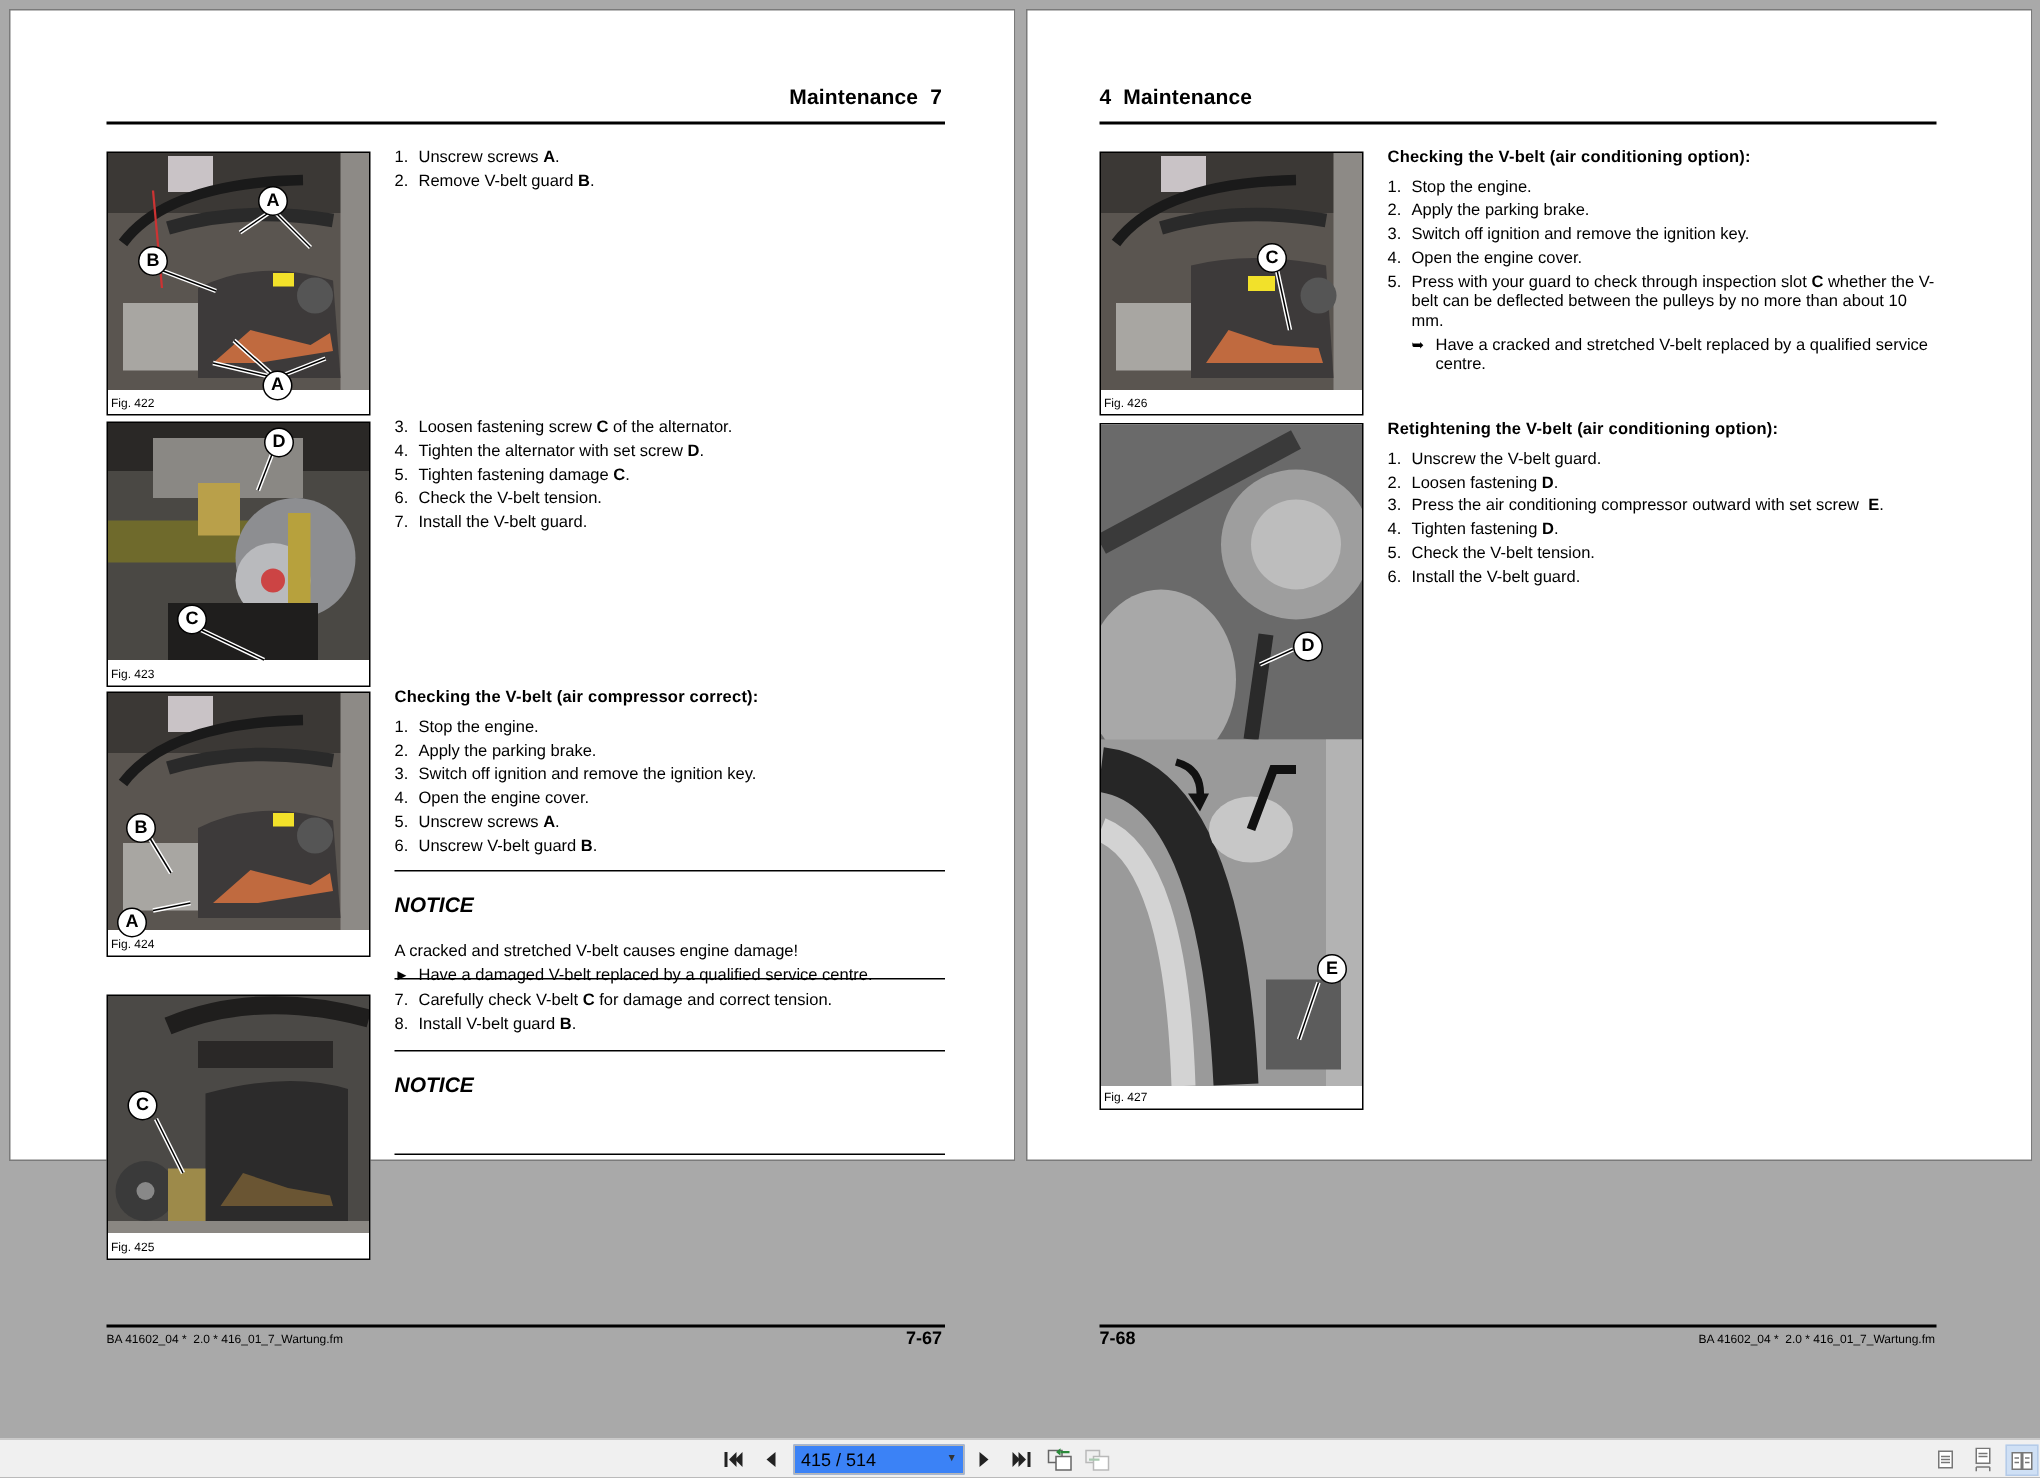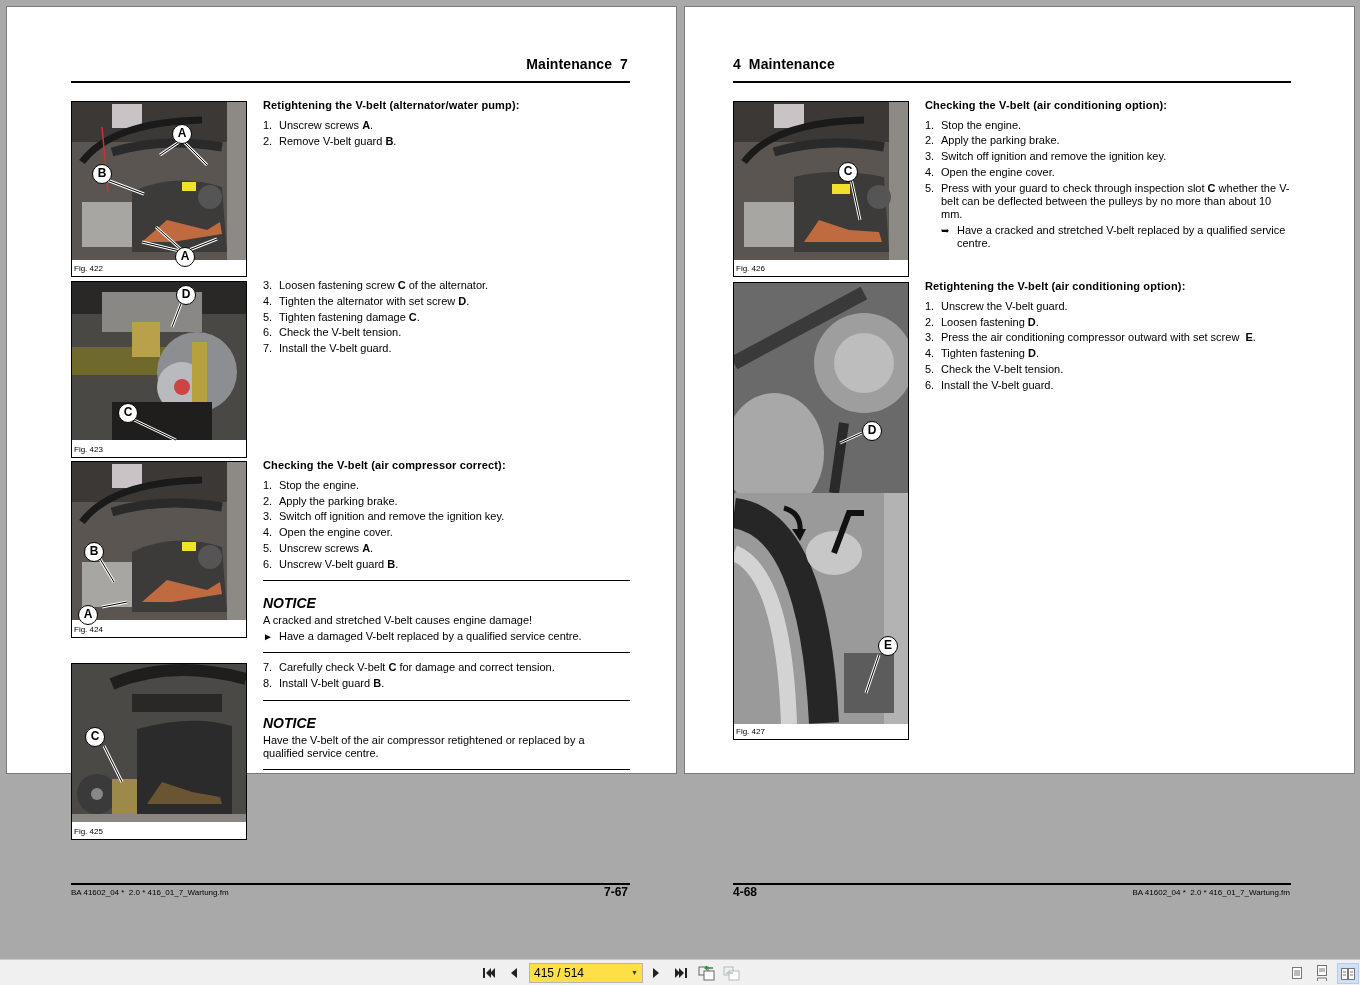--- a/index.html
+++ b/index.html
@@ -32,21 +32,21 @@
   .sub { display: flex; padding-left: 16px; }
   .sub .arrow { width: 16px; flex: none; font-size: 10px; }
   .rule { position: absolute; height: 1px; background: #000; }
   .notice-title { font-size: 14px; font-weight: bold; font-style: italic; line-height: 18px; }
   .notice-body { font-size: 11px; line-height: 13px; }
   .tri { display: inline-block; width: 16px; font-size: 10px; }
 
   
   .toolbar { position: absolute; left: 0; top: 959px; width: 1360px; height: 26px; background: #f0f0f0; border-top: 1px solid #c8c8c8; }
   .tb-btn { position: absolute; top: 4px; width: 18px; height: 18px; display: flex; align-items: center; justify-content: center; }
-  .page-select { position: absolute; left: 529px; top: 3px; width: 114px; height: 20px; background: #fde047; border: 1px solid #b5b5b5; font-size: 12px; line-height: 18px; padding-left: 4px; }
+  .page-select { position: absolute; left: 529px; top: 3px; width: 114px; height: 20px; background: #3b82f6; border: 1px solid #b5b5b5; font-size: 12px; line-height: 18px; padding-left: 4px; }
   .page-select .dd { position: absolute; right: 4px; top: 0; font-size: 7px; color: #333; }
   .view-btn.active { background: #cfe0f5; border: 1px solid #b5cbe8; }
 </style>
 </head>
 <body>
 
 <div class="viewer">
 
   <div class="page left">
     <div class="hdr-title" style="right:48px;">Maintenance  7</div>
@@ -158,21 +158,20 @@
       </div>
       <svg style="position:absolute;left:0;top:0" width="174" height="177">
         <line x1="32" y1="82" x2="50" y2="118" stroke="#fff" stroke-width="3"></line>
           <line x1="32" y1="82" x2="50" y2="118" stroke="#000" stroke-width="1"></line>
       </svg>
       <div class="callout" style="left:13px; top:63px;">C</div>
       <div class="caption">Fig. 425</div>
     </div>
 
     <div class="section" style="left:256px; top:91px; width:368px;">
-      <h3>Retightening the V-belt (alternator/water pump):</h3>
       <ul class="steps">
         <li>
             <span class="n">1.</span>
             <span class="t"><span>Unscrew screws </span><b>A</b><span>.</span></span>
           </li>
         <li>
             <span class="n">2.</span>
             <span class="t"><span>Remove V-belt guard </span><b>B</b><span>.</span></span>
           </li>
       </ul>
@@ -229,42 +228,41 @@
         <li>
             <span class="n">6.</span>
             <span class="t"><span>Unscrew V-belt guard </span><b>B</b><span>.</span></span>
           </li>
       </ul>
     </div>
 
     <div class="rule" style="left:256px; top:573px; width:367px;"></div>
     <div class="section" style="left:256px; top:587px; width:368px;">
       <div class="notice-title">NOTICE</div>
-      <div class="notice-body" style="margin-top:2px;">A cracked and stretched V-belt causes engine damage!</div>
+      <div class="notice-body" style="margin-top:16px;">A cracked and stretched V-belt causes engine damage!</div>
       <div class="notice-body" style="margin-top:3px;"><span class="tri">►</span><span>Have a damaged V-belt replaced by a qualified service centre.</span></div>
     </div>
     <div class="rule" style="left:256px; top:645px; width:367px;"></div>
 
     <div class="section" style="left:256px; top:653px; width:368px;">
       <ul class="steps">
         <li>
             <span class="n">7.</span>
             <span class="t"><span>Carefully check V-belt </span><b>C</b><span> for damage and correct tension.</span></span>
           </li>
         <li>
             <span class="n">8.</span>
             <span class="t"><span>Install V-belt guard </span><b>B</b><span>.</span></span>
           </li>
       </ul>
     </div>
 
     <div class="rule" style="left:256px; top:693px; width:367px;"></div>
     <div class="section" style="left:256px; top:707px; width:340px;">
       <div class="notice-title">NOTICE</div>
-      <div class="notice-body" style="margin-top:2px;">Have the V-belt of the air compressor retightened or replaced by a qualified service centre.</div>
     </div>
     <div class="rule" style="left:256px; top:762px; width:367px;"></div>
 
     <div class="ftr-rule" style="left:64px; width:559px;"></div>
     <div class="ftr-doc" style="left:64px;">BA 41602_04 *  2.0 * 416_01_7_Wartung.fm</div>
     <div class="ftr-num" style="right:48px;">7-67</div>
   </div>
 
   <div class="page right">
     <div class="hdr-title" style="left:48px;">4  Maintenance</div>
@@ -380,21 +378,21 @@
             <span class="t">Check the V-belt tension.</span>
           </li>
         <li>
             <span class="n">6.</span>
             <span class="t">Install the V-belt guard.</span>
           </li>
       </ul>
     </div>
 
     <div class="ftr-rule" style="left:48px; width:558px;"></div>
-    <div class="ftr-num" style="left:48px;">4-68</div>
+    <div class="ftr-num" style="left:48px;">7-68</div>
     <div class="ftr-doc" style="right:64px;">BA 41602_04 *  2.0 * 416_01_7_Wartung.fm</div>
   </div>
 </div>
 
 <div class="toolbar">
   <div class="tb-btn" style="left:480px;">
     <svg width="14" height="12">
         <rect x="1" y="1" width="2" height="10" fill="#222"></rect>
         <polygon points="9,1 4,6 9,11" fill="#222"></polygon>
         <polygon points="13,1 8,6 13,11" fill="#222"></polygon>

